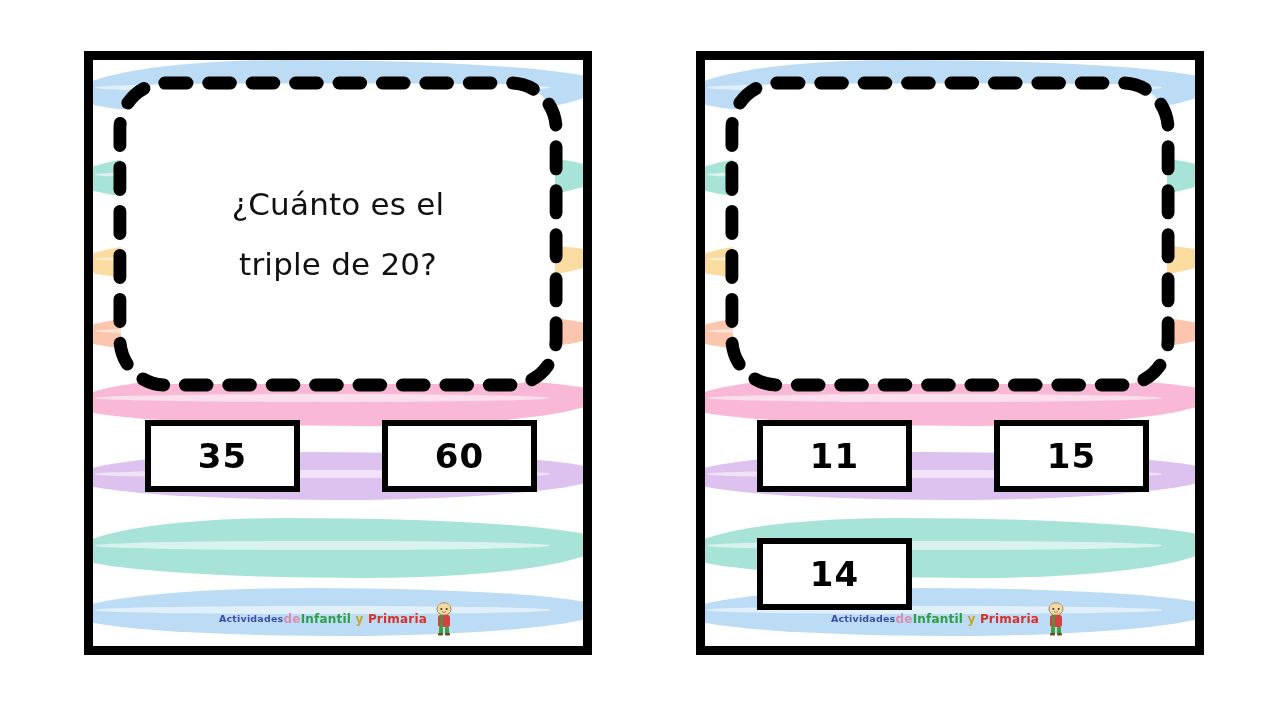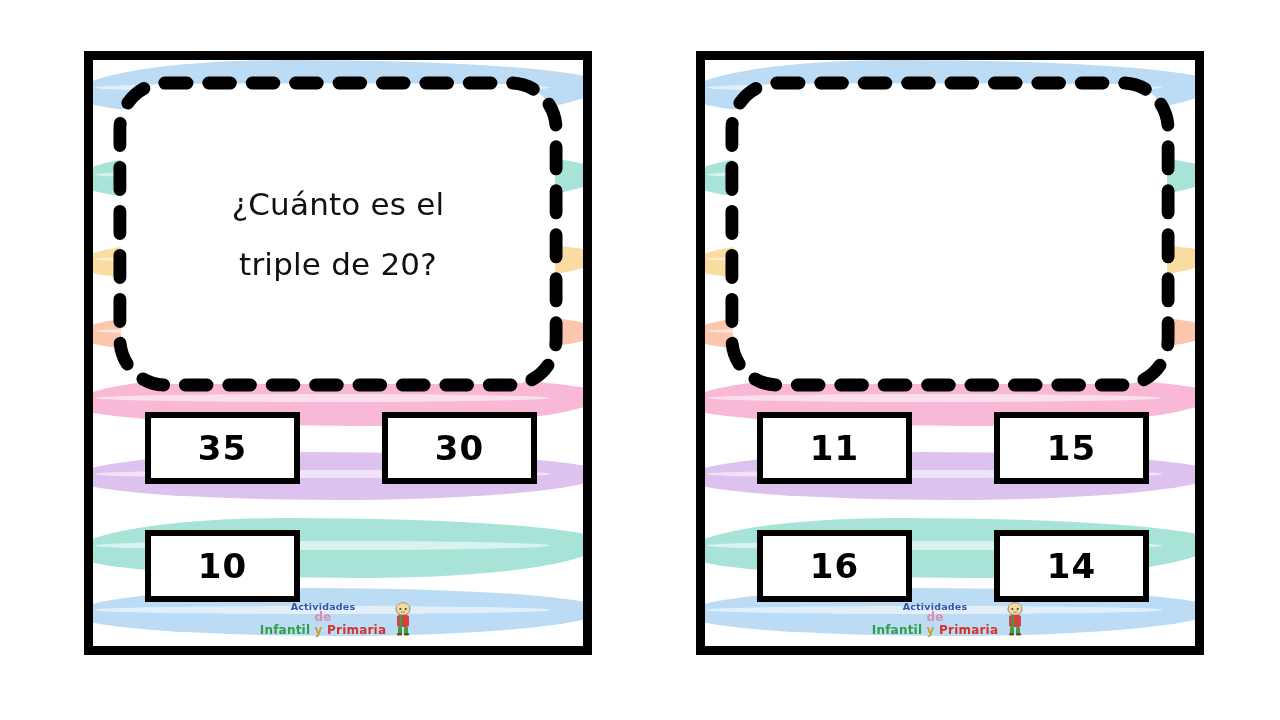--- a/index.html
+++ b/index.html
@@ -95,21 +95,21 @@
     letter-spacing: 0.2px;
     padding: 0 26px;
     white-space: pre-line;
   }
 
   
   .options {
     position: absolute;
     left: 52px;
     right: 46px;
-    top: 352px;
+    top: 360px;
     display: grid;
     grid-template-columns: 1fr 1fr;
     grid-template-rows: 72px 72px;
     column-gap: 82px;
     row-gap: 46px;
   }
   .option {
     background: #ffffff;
     border: 6px solid #000000;
     box-sizing: border-box;
@@ -133,21 +133,21 @@
     right: 0;
     bottom: 6px;
     height: 42px;
     display: flex;
     align-items: center;
     justify-content: center;
     gap: 4px;
   }
   .logo-text {
     display: flex;
-    flex-direction: column;
+    flex-direction: row;
     align-items: center;
     line-height: 1.04;
   }
   .logo-l1 {
     font-family: "DejaVu Sans", "Liberation Sans", sans-serif;
     font-size: 9.5px;
     font-weight: 700;
     color: #3b4ea8;
     letter-spacing: 0.2px;
   }
@@ -193,24 +193,21 @@
       </svg>
       <div class="question-text">¿Cuánto es el
 triple de 20?</div>
     </div>
 
     <div class="options">
       <div class="option">
         <span class="option-label">35</span>
       </div>
       <div class="option">
-        <span class="option-label">30</span>
-      </div>
-      <div class="option">
-        <span class="option-label">10</span>
+        <span class="option-label">60</span>
       </div>
     </div>
 
     <div class="logo">
       <div class="logo-text">
         <span class="logo-l1">Actividades</span>
         <span class="logo-l2">de</span>
         <span class="logo-l3"><span class="g">Infantil</span> <span class="y">y</span> <span class="r">Primaria</span></span>
       </div>
       <svg class="logo-mascot" viewBox="0 0 26 34">
@@ -249,23 +246,20 @@
     </div>
 
     <div class="options">
       <div class="option">
         <span class="option-label">11</span>
       </div>
       <div class="option">
         <span class="option-label">15</span>
       </div>
       <div class="option">
-        <span class="option-label">16</span>
-      </div>
-      <div class="option">
         <span class="option-label">14</span>
       </div>
     </div>
 
     <div class="logo">
       <div class="logo-text">
         <span class="logo-l1">Actividades</span>
         <span class="logo-l2">de</span>
         <span class="logo-l3"><span class="g">Infantil</span> <span class="y">y</span> <span class="r">Primaria</span></span>
       </div>

